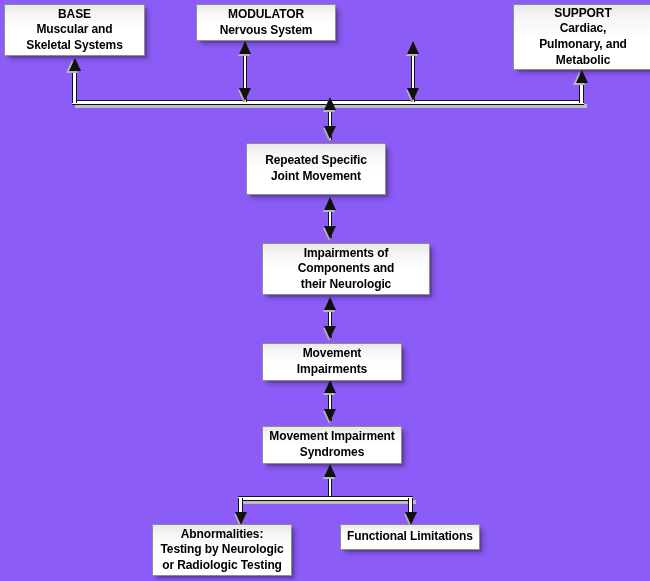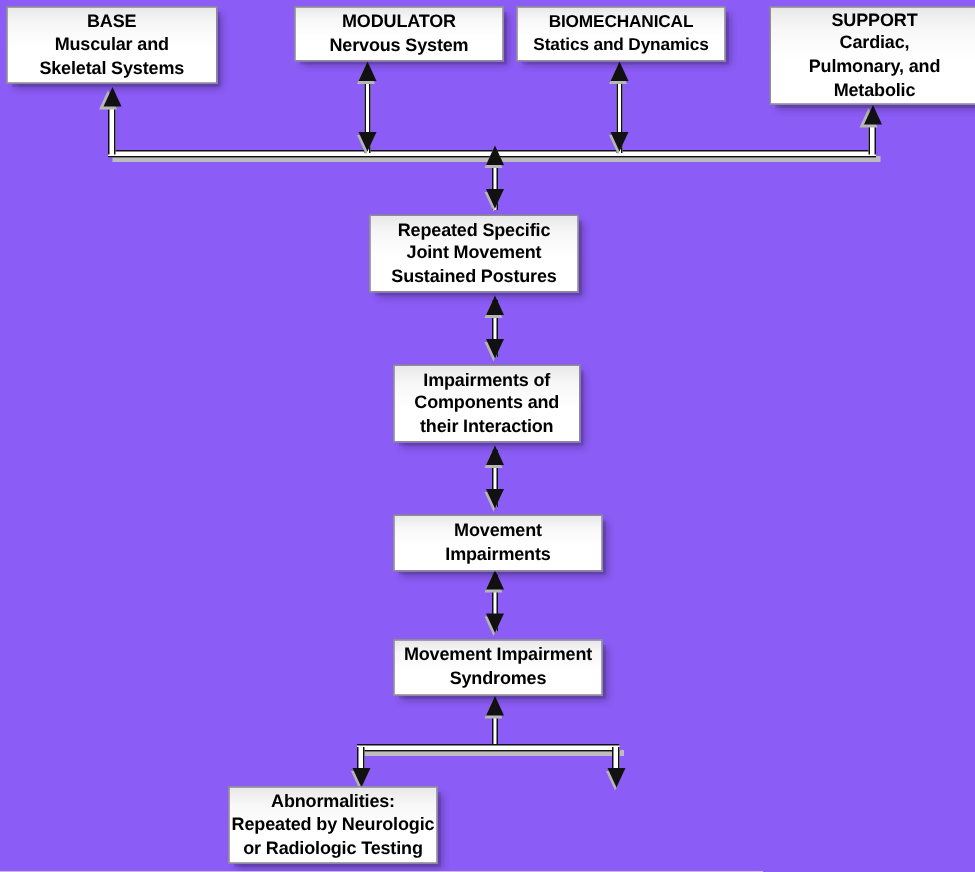--- a/index.html
+++ b/index.html
@@ -129,26 +129,20 @@
     </span>
   </div>
 
   <div class="node" style="left:176px; top:4px; width:140px; height:37px;margin-left:20px;">
     <span class="txt fs12">
       <span class="hdr">MODULATOR</span>
       <span>Nervous System</span>
     </span>
   </div>
 
-  <div class="node" style="left:344px; top:4px; width:140px; height:37px;">
-    <span class="txt fs11">
-      <span class="hdr">BIOMECHANICAL</span>
-      <span>Statics and Dynamics</span>
-    </span>
-  </div>
 
   <div class="node" style="left:513px; top:4px; width:140px; height:66px;">
     <span class="txt fs12">
       <span class="hdr">SUPPORT</span>
       <span>Cardiac,</span><br>
       <span>Pulmonary, and</span><br>
       <span>Metabolic</span>
     </span>
   </div>
 
@@ -178,29 +172,28 @@
   <div class="stem" style="left:328px; top:102px; height:38px;"></div>
   <div class="arrow arrow-sh-up" style="left:323px; top:99px;"></div>
   <div class="arrow arrow-up" style="left:324px; top:97px;"></div>
   <div class="arrow arrow-sh-down" style="left:323px; top:128px;"></div>
   <div class="arrow arrow-down" style="left:324px; top:126px;"></div>
 
   <div class="node" style="left:246px; top:143px; width:140px; height:52px;">
     <span class="txt fs12">
       <span>Repeated Specific</span><br>
       <span>Joint Movement</span><br>
-      <span>Sustained Postures</span>
-    </span>
-  </div>
-
-  <div class="node" style="left:262px; top:243px; width:125px; height:52px;">
+    </span>
+  </div>
+
+  <div class="node" style="left:262px; top:243px; width:168px; height:52px;">
     <span class="txt fs12">
       <span>Impairments of</span><br>
       <span>Components and</span><br>
-      <span>their Interaction</span>
+      <span>their Neurologic</span>
     </span>
   </div>
 
   <div class="node" style="left:262px; top:343px; width:140px; height:38px;">
     <span class="txt fs12">
       <span>Movement</span><br>
       <span>Impairments</span>
     </span>
   </div>
 
@@ -240,19 +233,24 @@
   <div class="arrow arrow-sh-down" style="left:234px; top:514px;"></div>
   <div class="arrow arrow-down" style="left:234.5px; top:512px;"></div>
 
   <div class="vline" style="left:408px; top:498px; height:17px;"></div>
   <div class="arrow arrow-sh-down" style="left:404px; top:514px;"></div>
   <div class="arrow arrow-down" style="left:404.5px; top:512px;"></div>
 
   <div class="node" style="left:152px; top:524px; width:140px; height:52px;">
     <span class="txt fs12">
       <span>Abnormalities:</span><br>
-      <span>Repeated by Neurologic</span><br>
+      <span>Testing by Neurologic</span><br>
       <span>or Radiologic Testing</span>
     </span>
   </div>
 
+  <div class="node" style="left:340px; top:524px; width:140px; height:26px;">
+    <span class="txt fs12">
+      <span>Functional Limitations</span>
+    </span>
+  </div>
 
 </div>
 
 </body></html>

